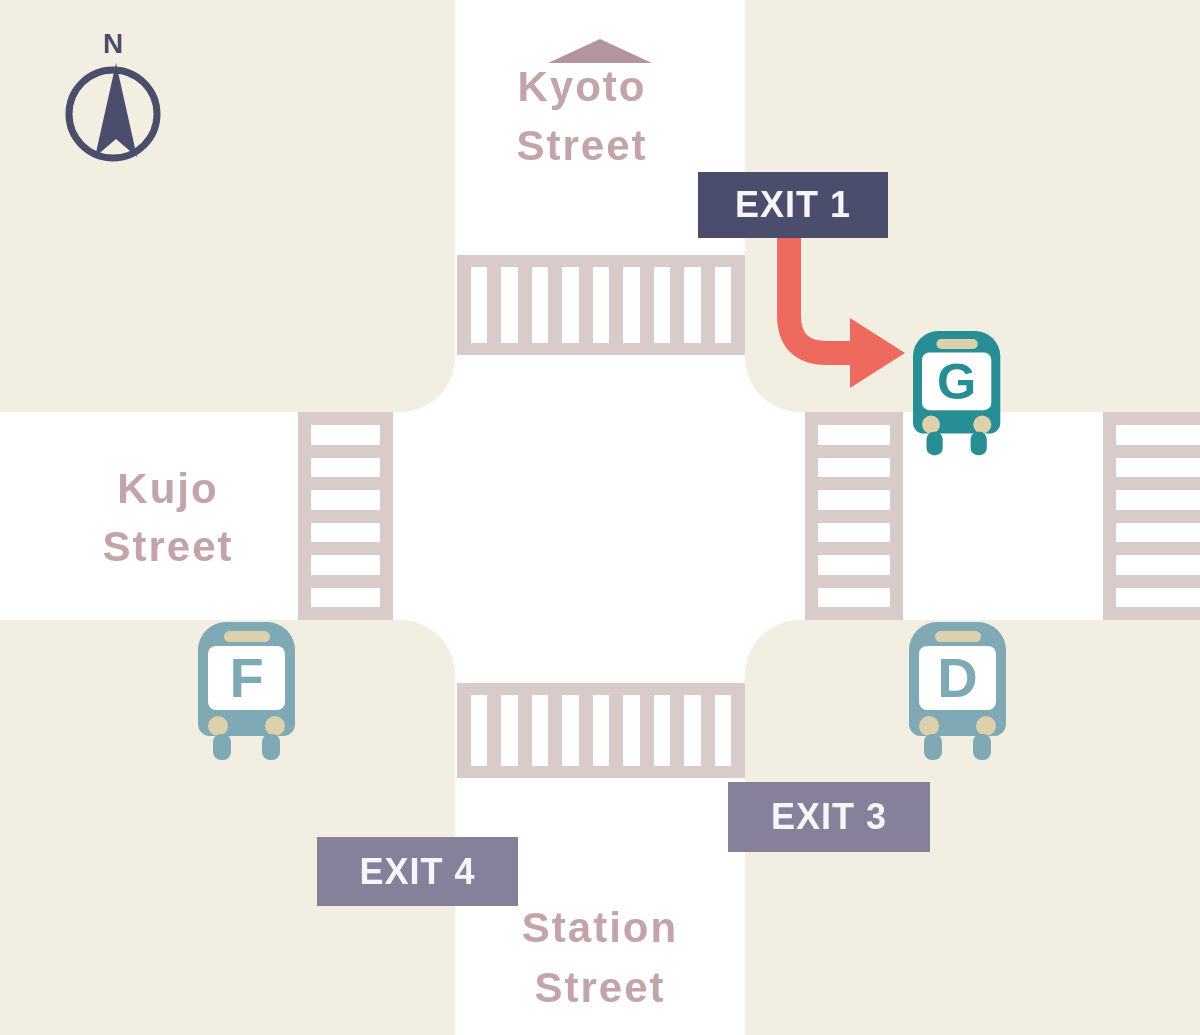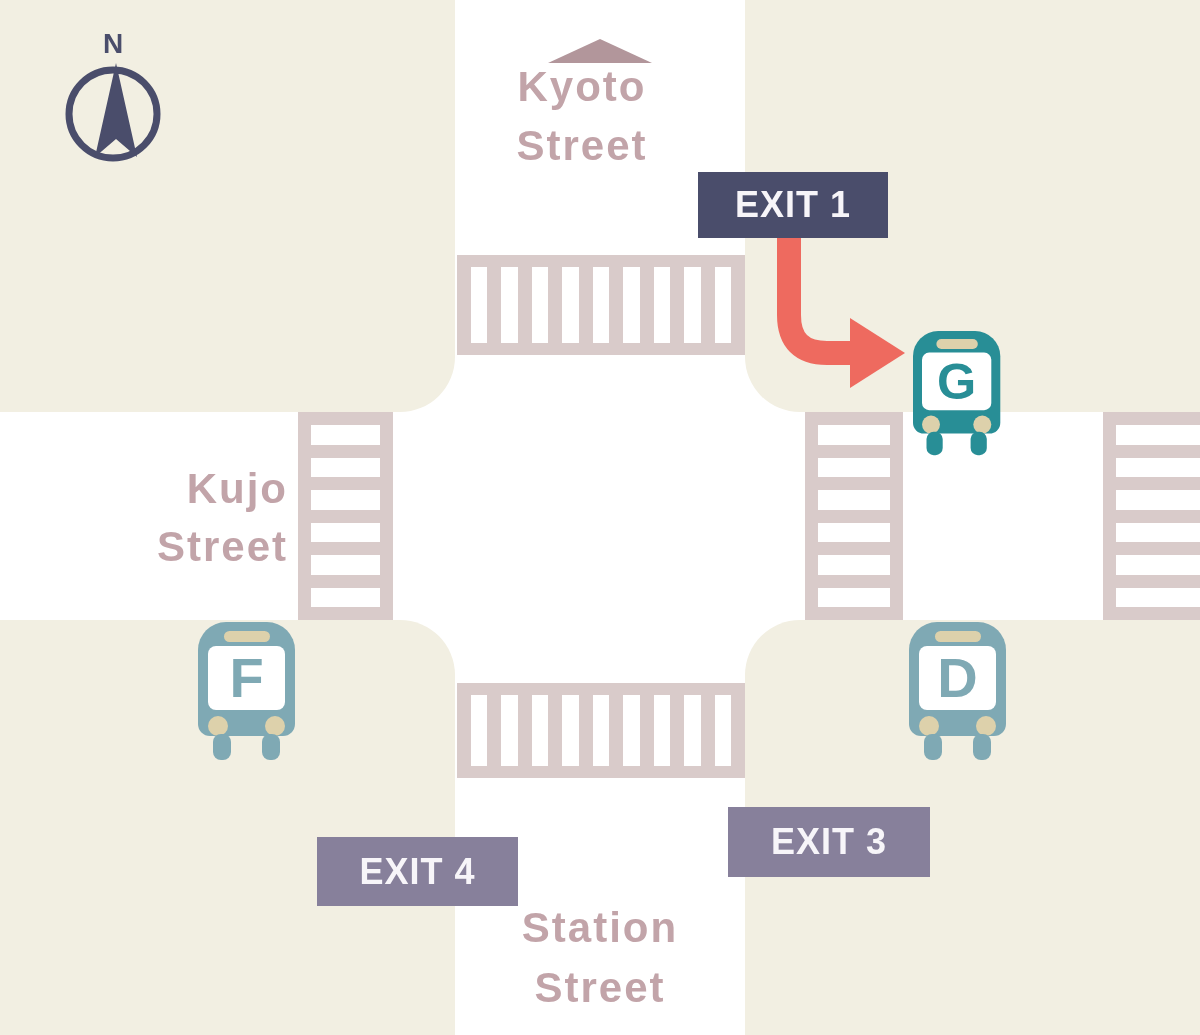--- a/index.html
+++ b/index.html
@@ -185,38 +185,38 @@
       <div class="rung"></div>
       <div class="rung"></div>
     </div>
 
   <div class="station-roof" style="left:548px; top:39px;"></div>
   <div class="street-label station-label" style="left:432px; top:57px; width:300px;">
     <div>Kyoto</div>
     <div>Street</div>
   </div>
 
-  <div class="street-label kujo-label" style="left:48px; top:460px; width:240px;text-align:right;">
+  <div class="street-label kujo-label" style="left:48px; top:460px; width:240px;">
     <div>Kujo</div>
     <div>Street</div>
   </div>
   <div class="street-label karasuma-label" style="left:430px; top:898px; width:340px;">
     <div>Station</div>
     <div>Street</div>
   </div>
 
   <svg style="position:absolute; left:755px; top:237px;" width="170" height="160" viewBox="0 0 170 160">
     <path d="M 34 0 L 34 78 Q 34 116 72 116 L 100 116" fill="none" style="stroke:var(--arrow,#ee6a5f);" stroke-width="24"></path>
     <polygon points="95,81 150,116 95,151" style="fill:var(--arrow,#ee6a5f);"></polygon>
   </svg>
 
   <div class="exit-badge highlight" style="left:698px; top:172px; width:190px; height:66px;">
     <span>EXIT 1</span>
   </div>
-  <div class="exit-badge muted" style="left:728px; top:782px; width:202px; height:70px;margin-top:25px;">
+  <div class="exit-badge muted" style="left:728px; top:782px; width:202px; height:70px;">
     <span>EXIT 3</span>
   </div>
   <div class="exit-badge muted" style="left:317px; top:837px; width:201px; height:69px;">
     <span>EXIT 4</span>
   </div>
 
   <div class="bus highlight small" style="left:913px; top:331px;">
     <div class="bus-inner">
       <div class="bus-body"></div>
       <div class="bus-roof-stripe"></div>

